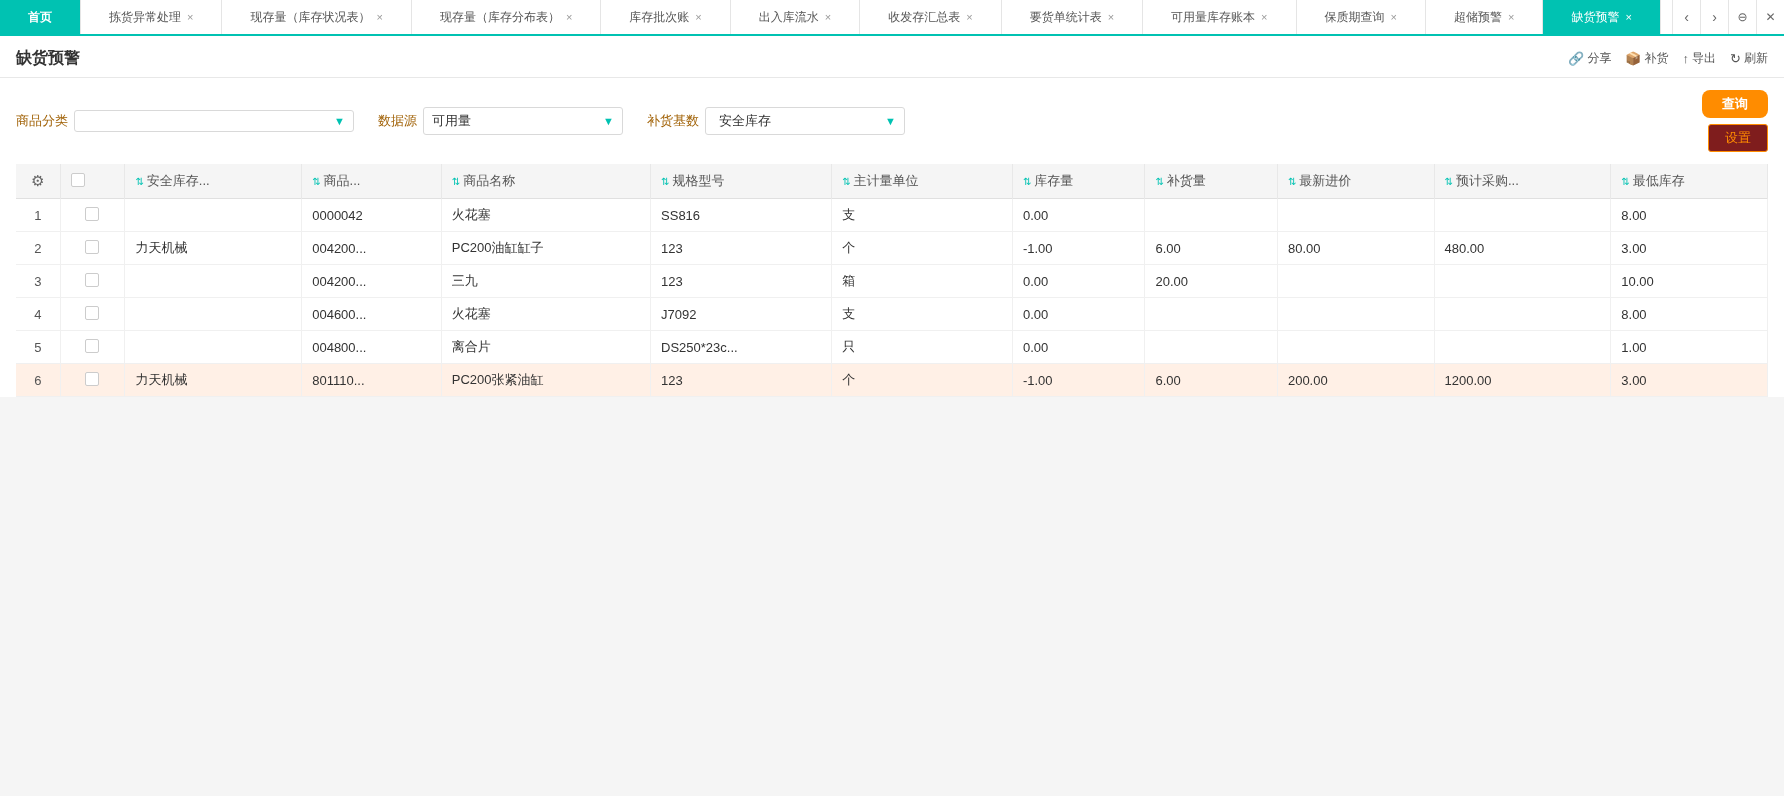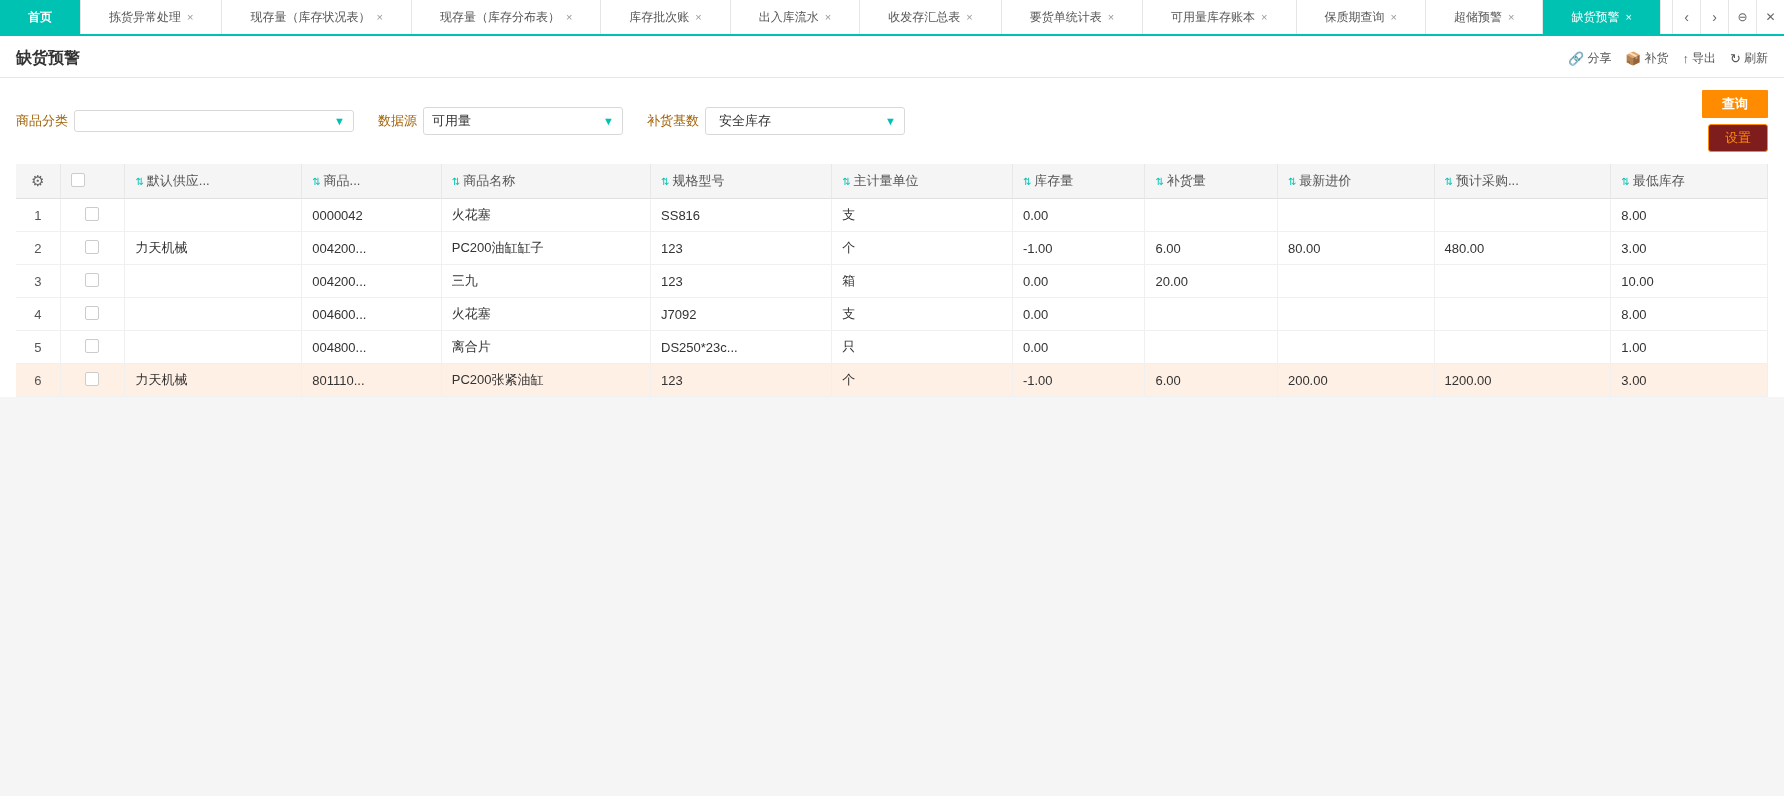--- a/index.html
+++ b/index.html
@@ -135,21 +135,21 @@
       display: flex;
       flex-direction: column;
       gap: 6px;
       align-items: flex-end;
     }
 
     .btn-query {
       background: #ff8c00;
       color: #fff;
       border: none;
-      border-radius: 1px;
+      border-radius: 8px;
       padding: 5px 20px;
       cursor: pointer;
       font-size: 13px;
       font-weight: bold;
     }
 
     .btn-settings {
       background: #7f1d1d;
       color: #ff8c00;
       border: 1px solid #ff8c00;
@@ -343,21 +343,21 @@
 
   <div class="table-wrap">
     <table>
       <thead id="table-head">
           <tr>
             <th class="gear-th"><span style="cursor:pointer;font-size:15px;color:#666;">⚙</span></th>
             <th><div class="cb"></div></th>
             <th>
               <div class="th-inner">
                 <span class="sort-icon">⇅</span>
-                <span>默认供应...</span>
+                <span>安全库存...</span>
               </div>
             </th>
             <th>
               <div class="th-inner">
                 <span class="sort-icon">⇅</span>
                 <span>商品...</span>
               </div>
             </th>
             <th>
               <div class="th-inner">

